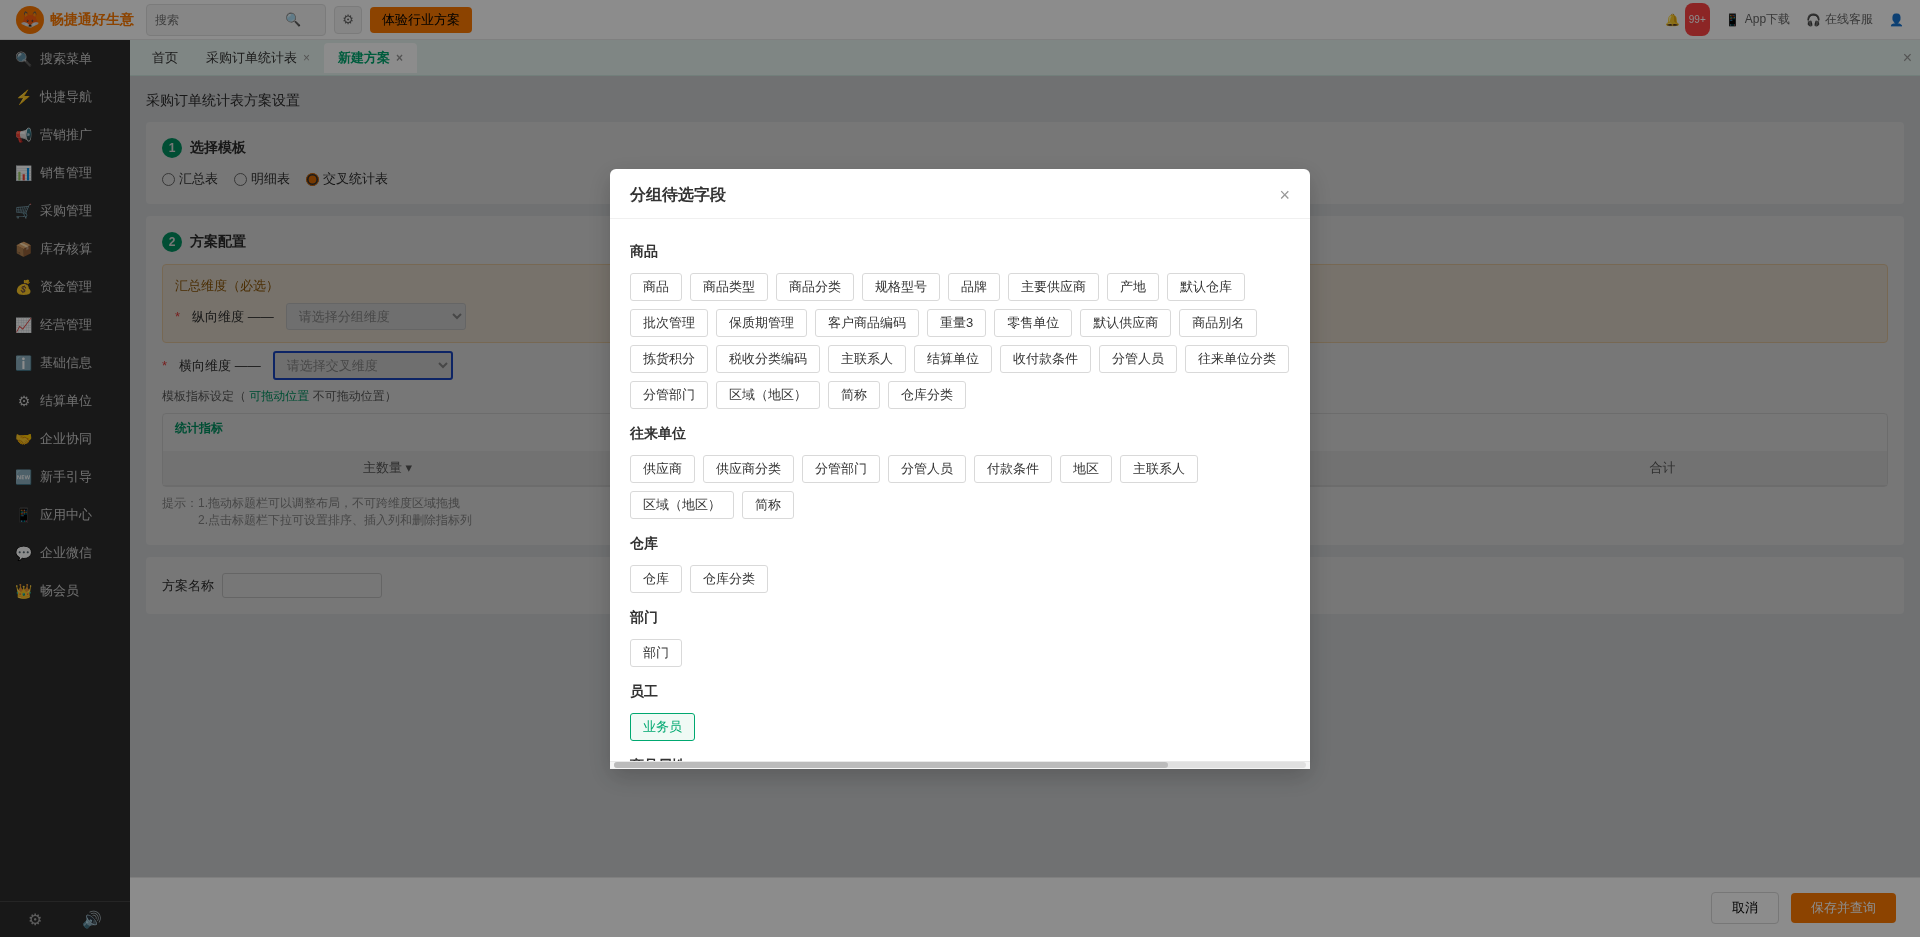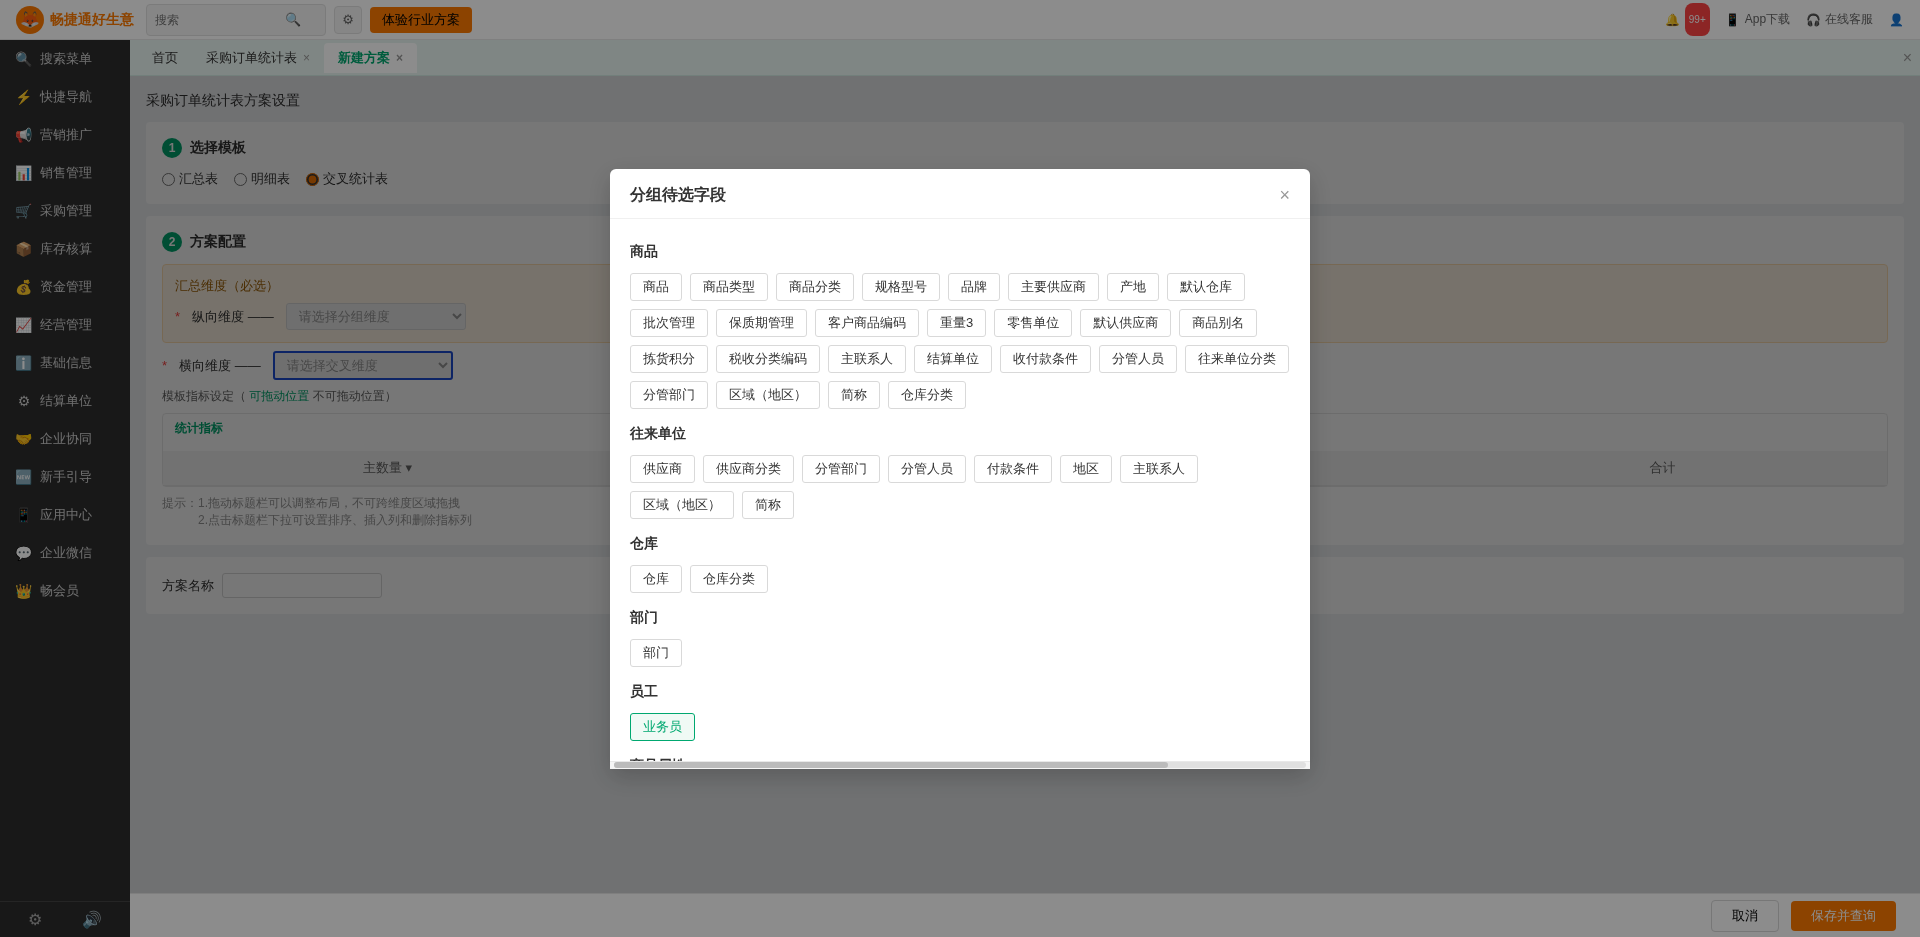--- a/index.html
+++ b/index.html
@@ -194,21 +194,21 @@
     .template-options {
       display: flex; gap: 16px; align-items: center; flex-wrap: wrap;
     }
     .radio-item { display: flex; align-items: center; gap: 4px; cursor: pointer; }
     .radio-item input { cursor: pointer; accent-color: #ff7b00; }
 
     
     .action-bar {
       position: fixed;
       bottom: 0; left: 130px; right: 0;
-      height: 44px;
+      height: 60px;
       background: #fff;
       border-top: 1px solid #e8e8e8;
       display: flex;
       align-items: center;
       justify-content: flex-end;
       padding: 0 24px;
       gap: 12px;
       z-index: 97;
     }
     .btn-cancel {

